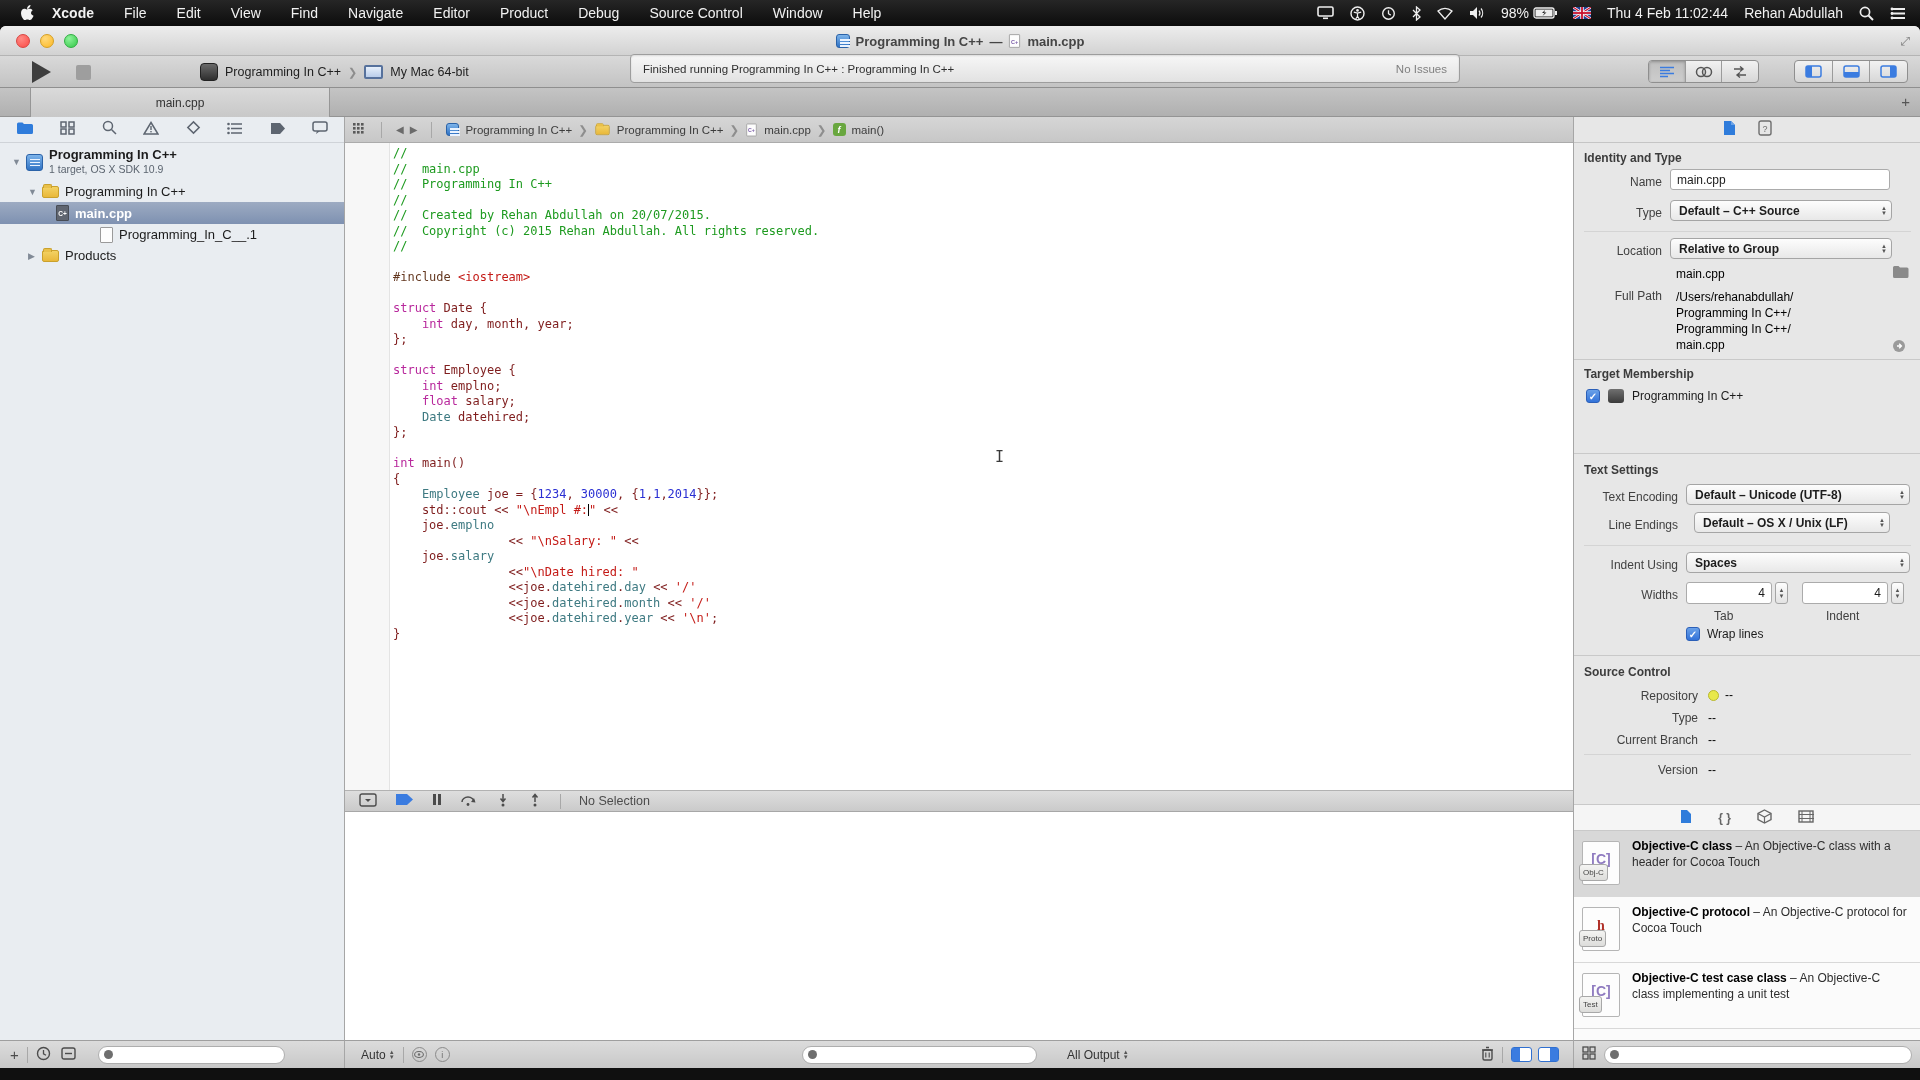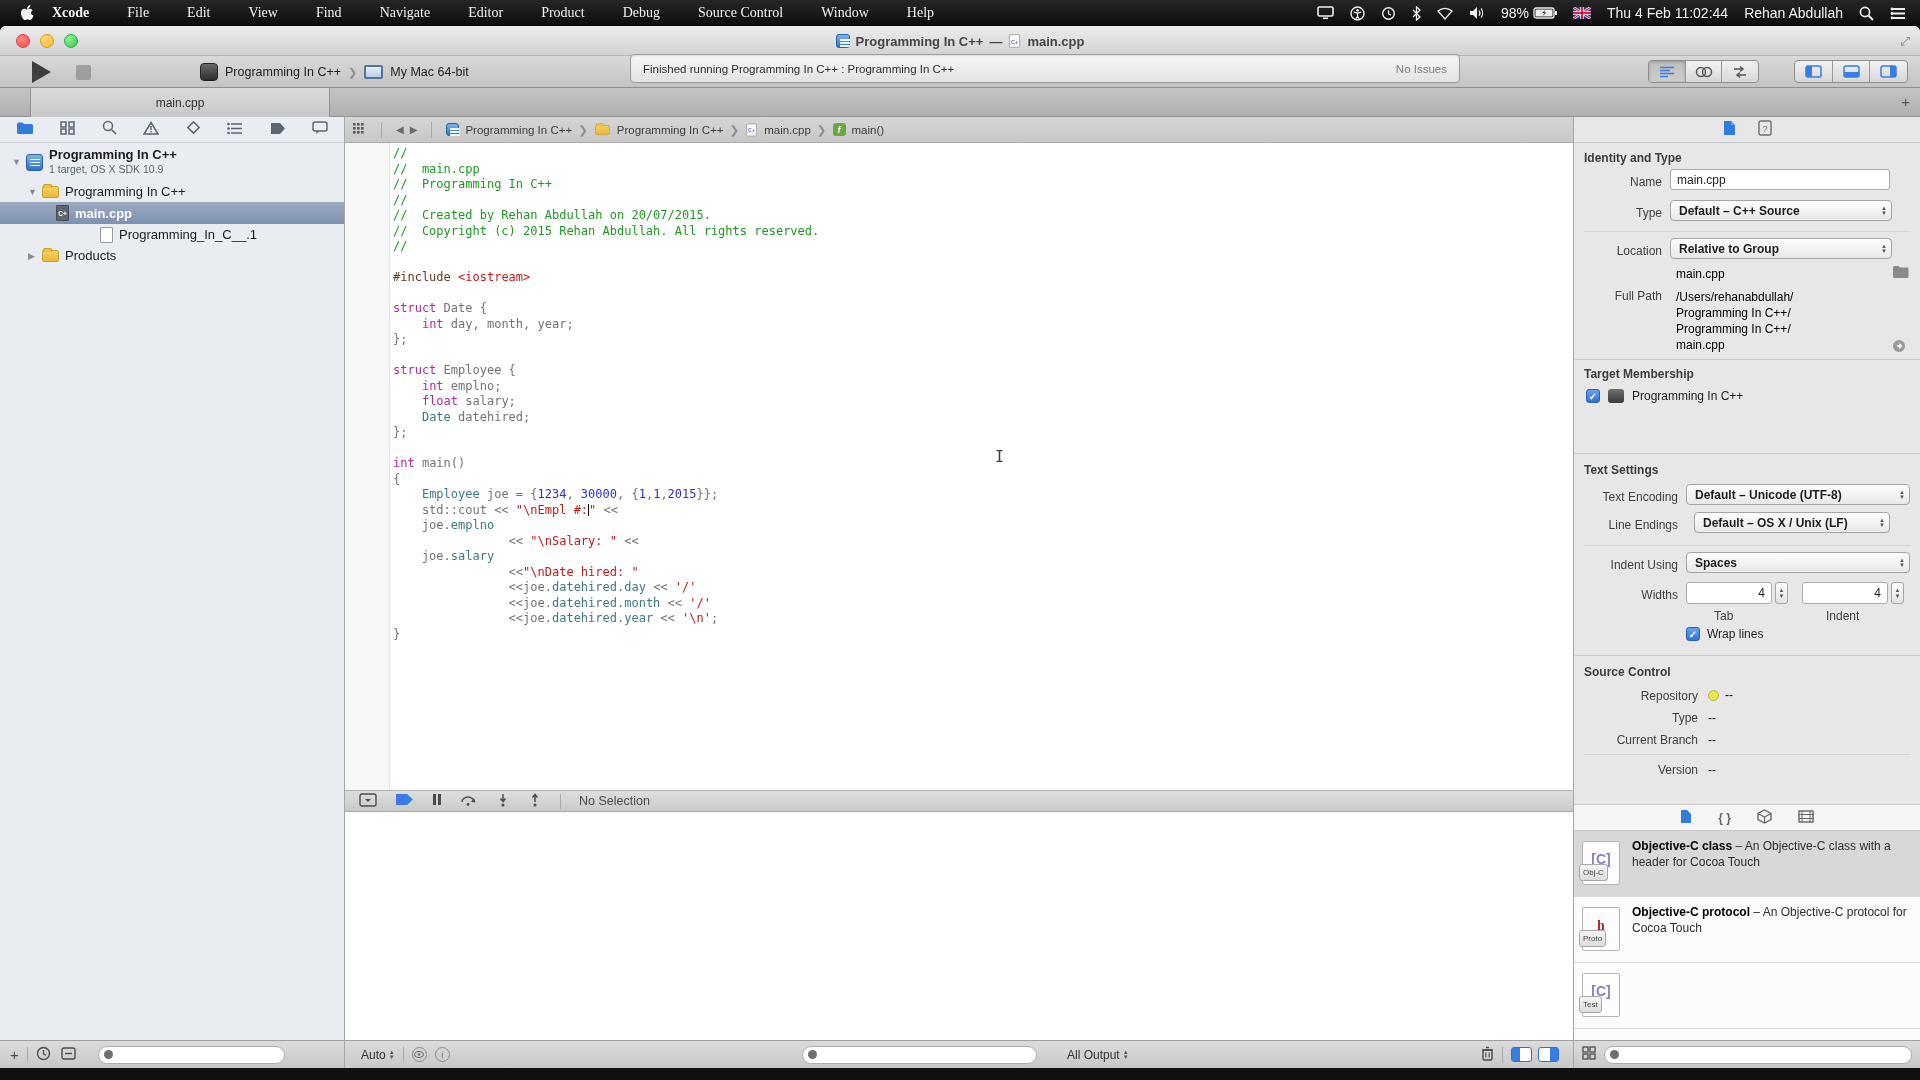--- a/index.html
+++ b/index.html
@@ -4,21 +4,21 @@
 <style>
   * { margin:0; padding:0; box-sizing:border-box; }
   html,body { width:1920px; height:1080px; overflow:hidden; background:#101010;
     font-family:"Liberation Sans", sans-serif; -webkit-font-smoothing:antialiased; }
 
   
   #menubar { position:absolute; left:0; top:0; width:1920px; height:26px;
     background:linear-gradient(#262626,#0c0c0c); color:#f2f2f2; font-size:14px;
     display:flex; align-items:center; }
   #menubar .apple { margin:0 18px 0 20px; }
-  #menu-items { display:flex; gap:38px;font-family:Liberation Serif, serif; }
+  #menu-items { display:flex; gap:30px; }
   #menu-items span { cursor:default; }
   #menu-items span:first-child { font-weight:bold; }
   #menu-right { margin-left:auto; display:flex; align-items:center; gap:16px; padding-right:14px; }
   #menu-right .mi { display:flex; align-items:center; gap:4px; }
   #menubar svg { display:block; }
 
   
   #window { position:absolute; left:0; top:26px; width:1920px; height:1042px;
     background:#ececec; border-radius:6px 6px 0 0; }
   #titlebar { position:absolute; left:0; top:0; width:100%; height:30px;
@@ -112,21 +112,21 @@
   #jumpbar .chev { color:#8e8e8e; }
   #jumpbar .arr { color:#6b6b6b; font-size:10px; }
   .mini-f { width:13px; height:13px; border-radius:3px; background:#69a73f; color:#fff;
     font-size:9px; font-weight:bold; font-style:italic; display:flex; align-items:center; justify-content:center; }
   #code-wrap { position:absolute; left:0; top:26px; width:100%; height:647px; background:#fff; overflow:hidden; }
   #gutter { position:absolute; left:0; top:0; width:45px; height:100%; background:#f7f7f7; border-right:1px solid #e4e4e4; }
   #code { position:absolute; left:48px; top:3px; font-family:"DejaVu Sans Mono", monospace;
     font-size:12px; line-height:15.5px; }
   #code .cl { white-space:pre; height:15.5px; }
   .cm{color:#1d9a1f;} .kw{color:#b8289c;} .str{color:#c41a16;} .num{color:#2a2fd3;}
-  .typ{color:#3e7a82;} .pre{color:#643820;} .pl{color:#737373;}
+  .typ{color:#3e7a82;} .pre{color:#643820;} .pl{color:#7f1d1d;}
   .caret{display:inline-block; width:0; border-left:1px solid #000; height:12px; vertical-align:-2px;}
   #ibeam { position:absolute; left:650px; top:305px; color:#3a3a3a; font-family:"DejaVu Sans Mono", monospace; font-size:15px; }
 
   #debugbar { position:absolute; left:0; top:673px; width:100%; height:22px;
     background:linear-gradient(#dedede,#cacaca); border-top:1px solid #b2b2b2; border-bottom:1px solid #a7a7a7;
     display:flex; align-items:center; gap:18px; padding-left:14px; font-size:12.5px; color:#4c4c4c; }
   #debugbar .dsep { width:1px; height:15px; background:#a8a8a8; }
   #debug-panes { position:absolute; left:0; top:695px; width:100%; height:228px; background:#fff; }
   #pane-divider { position:absolute; left:610px; top:0; width:1px; height:100%; background:#c6c6c6; }
   #console-text { position:absolute; left:623px; top:9px; font-family:"DejaVu Sans Mono", monospace;
@@ -491,21 +491,21 @@
           <div class="cl"><span class="pl">};</span></div>
           <div class="cl">&nbsp;</div>
           <div class="cl"><span class="kw">struct</span><span class="pl"> Employee {</span></div>
           <div class="cl"><span class="pl">    </span><span class="kw">int</span><span class="pl"> emplno;</span></div>
           <div class="cl"><span class="pl">    </span><span class="kw">float</span><span class="pl"> salary;</span></div>
           <div class="cl"><span class="pl">    </span><span class="typ">Date</span><span class="pl"> datehired;</span></div>
           <div class="cl"><span class="pl">};</span></div>
           <div class="cl">&nbsp;</div>
           <div class="cl"><span class="kw">int</span><span class="pl"> main()</span></div>
           <div class="cl"><span class="pl">{</span></div>
-          <div class="cl"><span class="pl">    </span><span class="typ">Employee</span><span class="pl"> joe = {</span><span class="num">1234</span><span class="pl">, </span><span class="num">30000</span><span class="pl">, {</span><span class="num">1</span><span class="pl">,</span><span class="num">1</span><span class="pl">,</span><span class="num">2015</span><span class="pl">}};</span></div>
+          <div class="cl"><span class="pl">    </span><span class="typ">Employee</span><span class="pl"> joe = {</span><span class="num">1234</span><span class="pl">, </span><span class="num">30000</span><span class="pl">, {</span><span class="num">1</span><span class="pl">,</span><span class="num">1</span><span class="pl">,</span><span class="num">2014</span><span class="pl">}};</span></div>
           <div class="cl"><span class="pl">    std::cout &lt;&lt; </span><span class="str">"\nEmpl #:</span><span class="caret"></span><span class="str">"</span><span class="pl"> &lt;&lt;</span></div>
           <div class="cl"><span class="pl">    joe.</span><span class="typ">emplno</span></div>
           <div class="cl"><span class="pl">                &lt;&lt; </span><span class="str">"\nSalary: "</span><span class="pl"> &lt;&lt;</span></div>
           <div class="cl"><span class="pl">    joe.</span><span class="typ">salary</span></div>
           <div class="cl"><span class="pl">                &lt;&lt;</span><span class="str">"\nDate hired: "</span></div>
           <div class="cl"><span class="pl">                &lt;&lt;joe.</span><span class="typ">datehired</span><span class="pl">.</span><span class="typ">day</span><span class="pl"> &lt;&lt; </span><span class="str">'/'</span></div>
           <div class="cl"><span class="pl">                &lt;&lt;joe.</span><span class="typ">datehired</span><span class="pl">.</span><span class="typ">month</span><span class="pl"> &lt;&lt; </span><span class="str">'/'</span></div>
           <div class="cl"><span class="pl">                &lt;&lt;joe.</span><span class="typ">datehired</span><span class="pl">.</span><span class="typ">year</span><span class="pl"> &lt;&lt; </span><span class="str">'\n'</span><span class="pl">;</span></div>
           <div class="cl"><span class="pl">}</span></div>
         </div>
@@ -732,20 +732,21 @@
             <div class="glyph red">h</div>
             <div class="badge">Proto</div>
           </div>
           <div><b>Objective-C protocol</b> – An Objective-C protocol for Cocoa Touch</div>
         </div>
         <div class="lib-item">
           <div class="lib-ic">
             <div class="glyph">[C]</div>
             <div class="badge">Test</div>
           </div>
+          <div><b>Objective-C test case class</b> – An Objective-C class implementing a unit test</div>
         </div>
       </div>
 
     <div id="util-bottom">
       <span><svg width="14" height="14" viewBox="0 0 14 14">
             <g fill="none" stroke="#4c4c4c" stroke-width="1.3">
               <rect x="1" y="1" width="5" height="5"></rect>
               <rect x="8" y="1" width="5" height="5"></rect>
               <rect x="1" y="8" width="5" height="5"></rect>
               <rect x="8" y="8" width="5" height="5"></rect>

